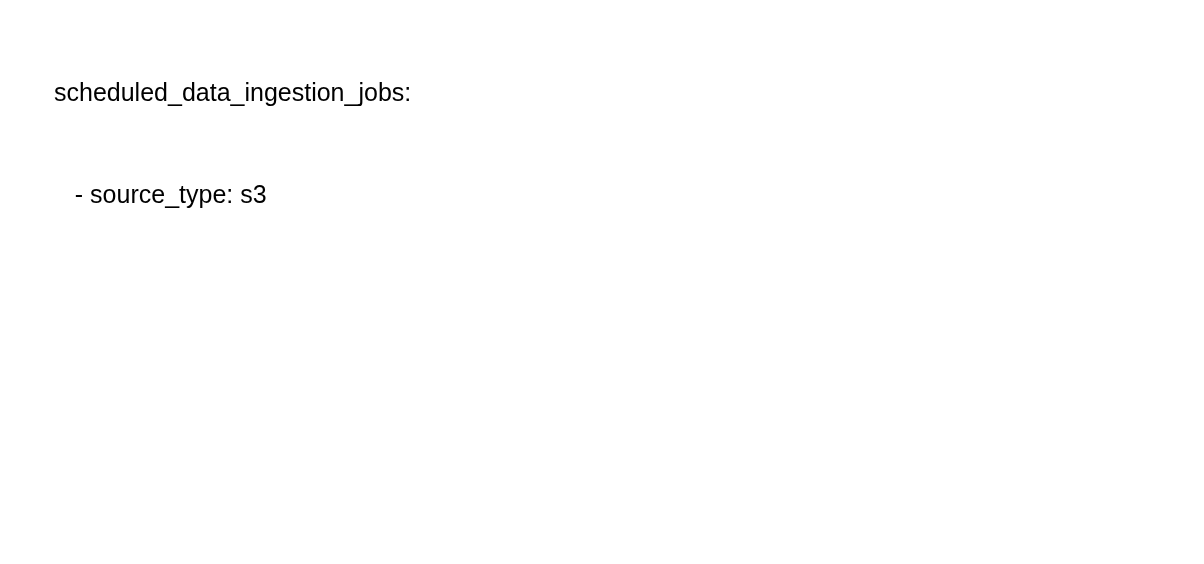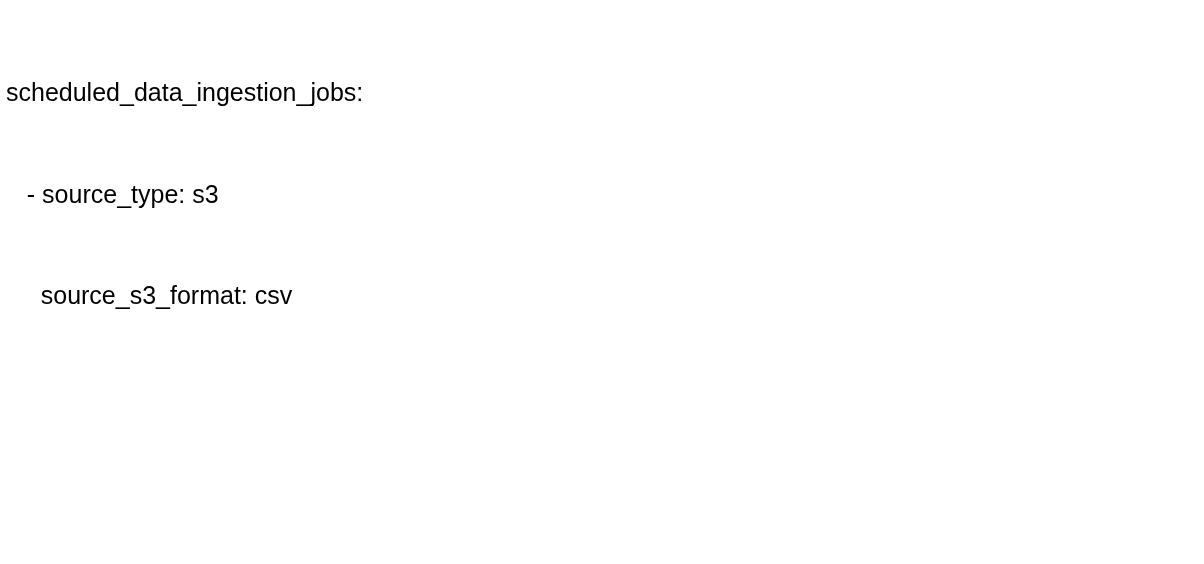--- a/index.html
+++ b/index.html
@@ -3,29 +3,28 @@
   <meta charset="utf-8">
   <style>
     html, body { margin: 0; padding: 0; background: #ffffff; }
     body { width: 1204px; height: 564px; overflow: hidden; position: relative; }
     .doc {
       position: absolute; left: 6px; top: 9px;
       font-family: "Liberation Sans", sans-serif;
       font-size: 25px; line-height: 33.7px; color: #000000;
       white-space: pre;
     }
-    .line { display: block; height: 33.7px; position: relative; }
+    .line { display: block; height: 33.7px; position: relative; margin-left: 48px; }
   </style>
 </head>
 <body>
 
 <div class="doc">
   <span class="line">scheduled_data_ingestion_jobs:</span>
   <span class="line">   - source_type: s3</span>
-  <span class="line">     source_s3_format: csv</span>
   
   
   
   
   
   
   
   
   
   

